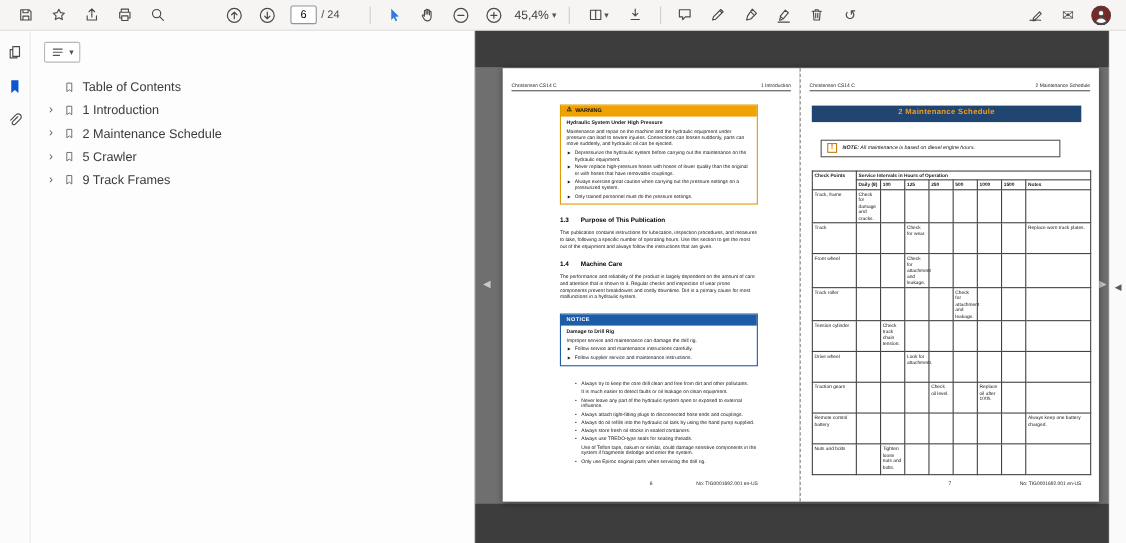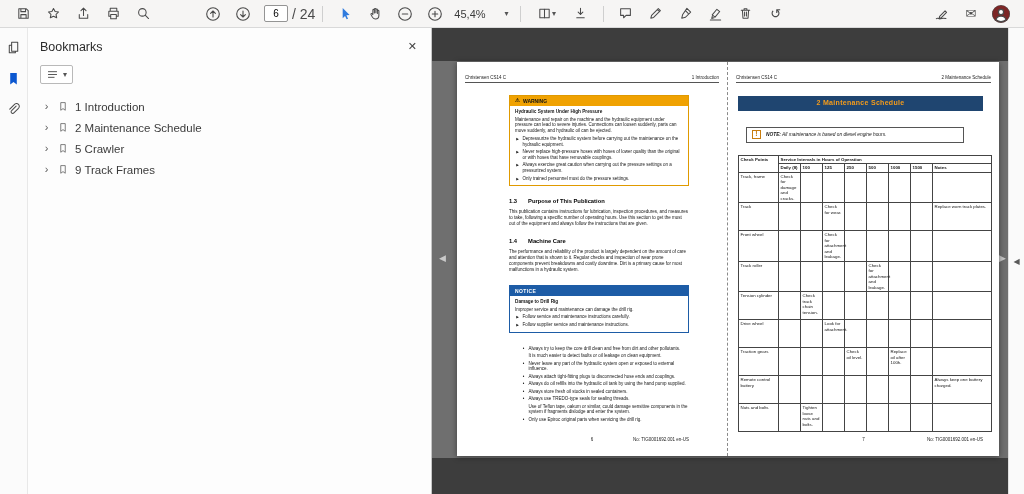--- a/index.html
+++ b/index.html
@@ -9,22 +9,22 @@
   
   .toolbar { height:28px; min-height:28px; background:#f6f5f4; border-bottom:1px solid #d9d9d9;
              display:flex; align-items:center; padding:0 8px; }
   .tb-btn { width:24px; height:22px; display:flex; align-items:center; justify-content:center;
             color:#4a4a4a; margin:0 3px; border-radius:3px; flex:none; }
   .tb-btn svg { stroke:#4a4a4a; fill:none; stroke-width:1.1; stroke-linecap:round; stroke-linejoin:round; }
   .tb-glyph { font-size:13px; color:#4a4a4a; line-height:1; }
   .tb-divider { width:1px; height:16px; background:#cfcfcf; margin:0 7px; flex:none; }
   .page-box { width:24px; height:17px; border:1px solid #949494; background:#fff; font-size:10px;
               text-align:center; border-radius:2px; margin:0 4px 0 6px; font-family:"Liberation Sans",sans-serif; }
-  .page-total { font-size:14px; color:#4a4a4a; margin-right:0; white-space:nowrap; }
-  .tb-zoom { display:flex; align-items:center; gap:19px; font-size:11px; color:#3c3c3c; margin:0 4px; white-space:nowrap; }
+  .page-total { font-size:10px; color:#4a4a4a; margin-right:20px; white-space:nowrap; }
+  .tb-zoom { display:flex; align-items:center; gap:3px; font-size:11px; color:#3c3c3c; margin:0 4px; white-space:nowrap; }
   .caret { font-size:8px; color:#555; }
   .tb-right { margin-left:auto; display:flex; align-items:center; }
   .avatar { width:18px; height:18px; border-radius:50%; overflow:hidden; }
 
   
   .main { flex:1; display:flex; min-height:0; }
   .rail { width:28px; background:#fbfbfb; border-right:1px solid #e8e8e8; display:flex; flex-direction:column;
           align-items:center; padding-top:10px; gap:13px; }
   .rail .tb-btn { margin:0; width:20px; height:18px; }
 
@@ -262,32 +262,37 @@
           </svg>
       </div>
       <div class="tb-btn">
         <svg width="15" height="15" viewBox="0 0 16 16">
             <path d="M10.8 4.4L6 9.2a1.7 1.7 0 1 0 2.4 2.4l4.6-4.6a3 3 0 1 0-4.2-4.2L4 7.6"></path>
           </svg>
       </div>
     </div>
 
     <div class="bm-panel">
-      <div class="bm-head">
-        <span>Bookmarks</span>
-        <span class="bm-close">✕</span>
-      </div>
       <div class="bm-opts">
         <svg width="13" height="13" viewBox="0 0 16 16">
             <path d="M3 4.5h10 M3 8h10 M3 11.5h7"></path>
           </svg>
         <span class="caret">▾</span>
       </div>
 
       <div class="bm-list">
+        <div class="bm-item">
+          <span class="bm-chev"></span>
+          <span class="bm-ribbon">
+              <svg width="12" height="13" viewBox="0 0 16 16">
+                <path d="M5 2.8h6V13L8 10.8 5 13z"></path>
+              </svg>
+            </span>
+          <span>Table of Contents</span>
+        </div>
         <div class="bm-item">
           <span class="bm-chev">›</span>
           <span class="bm-ribbon">
               <svg width="12" height="13" viewBox="0 0 16 16">
                 <path d="M5 2.8h6V13L8 10.8 5 13z"></path>
               </svg>
             </span>
           <span>1 Introduction</span>
         </div>
         <div class="bm-item">

